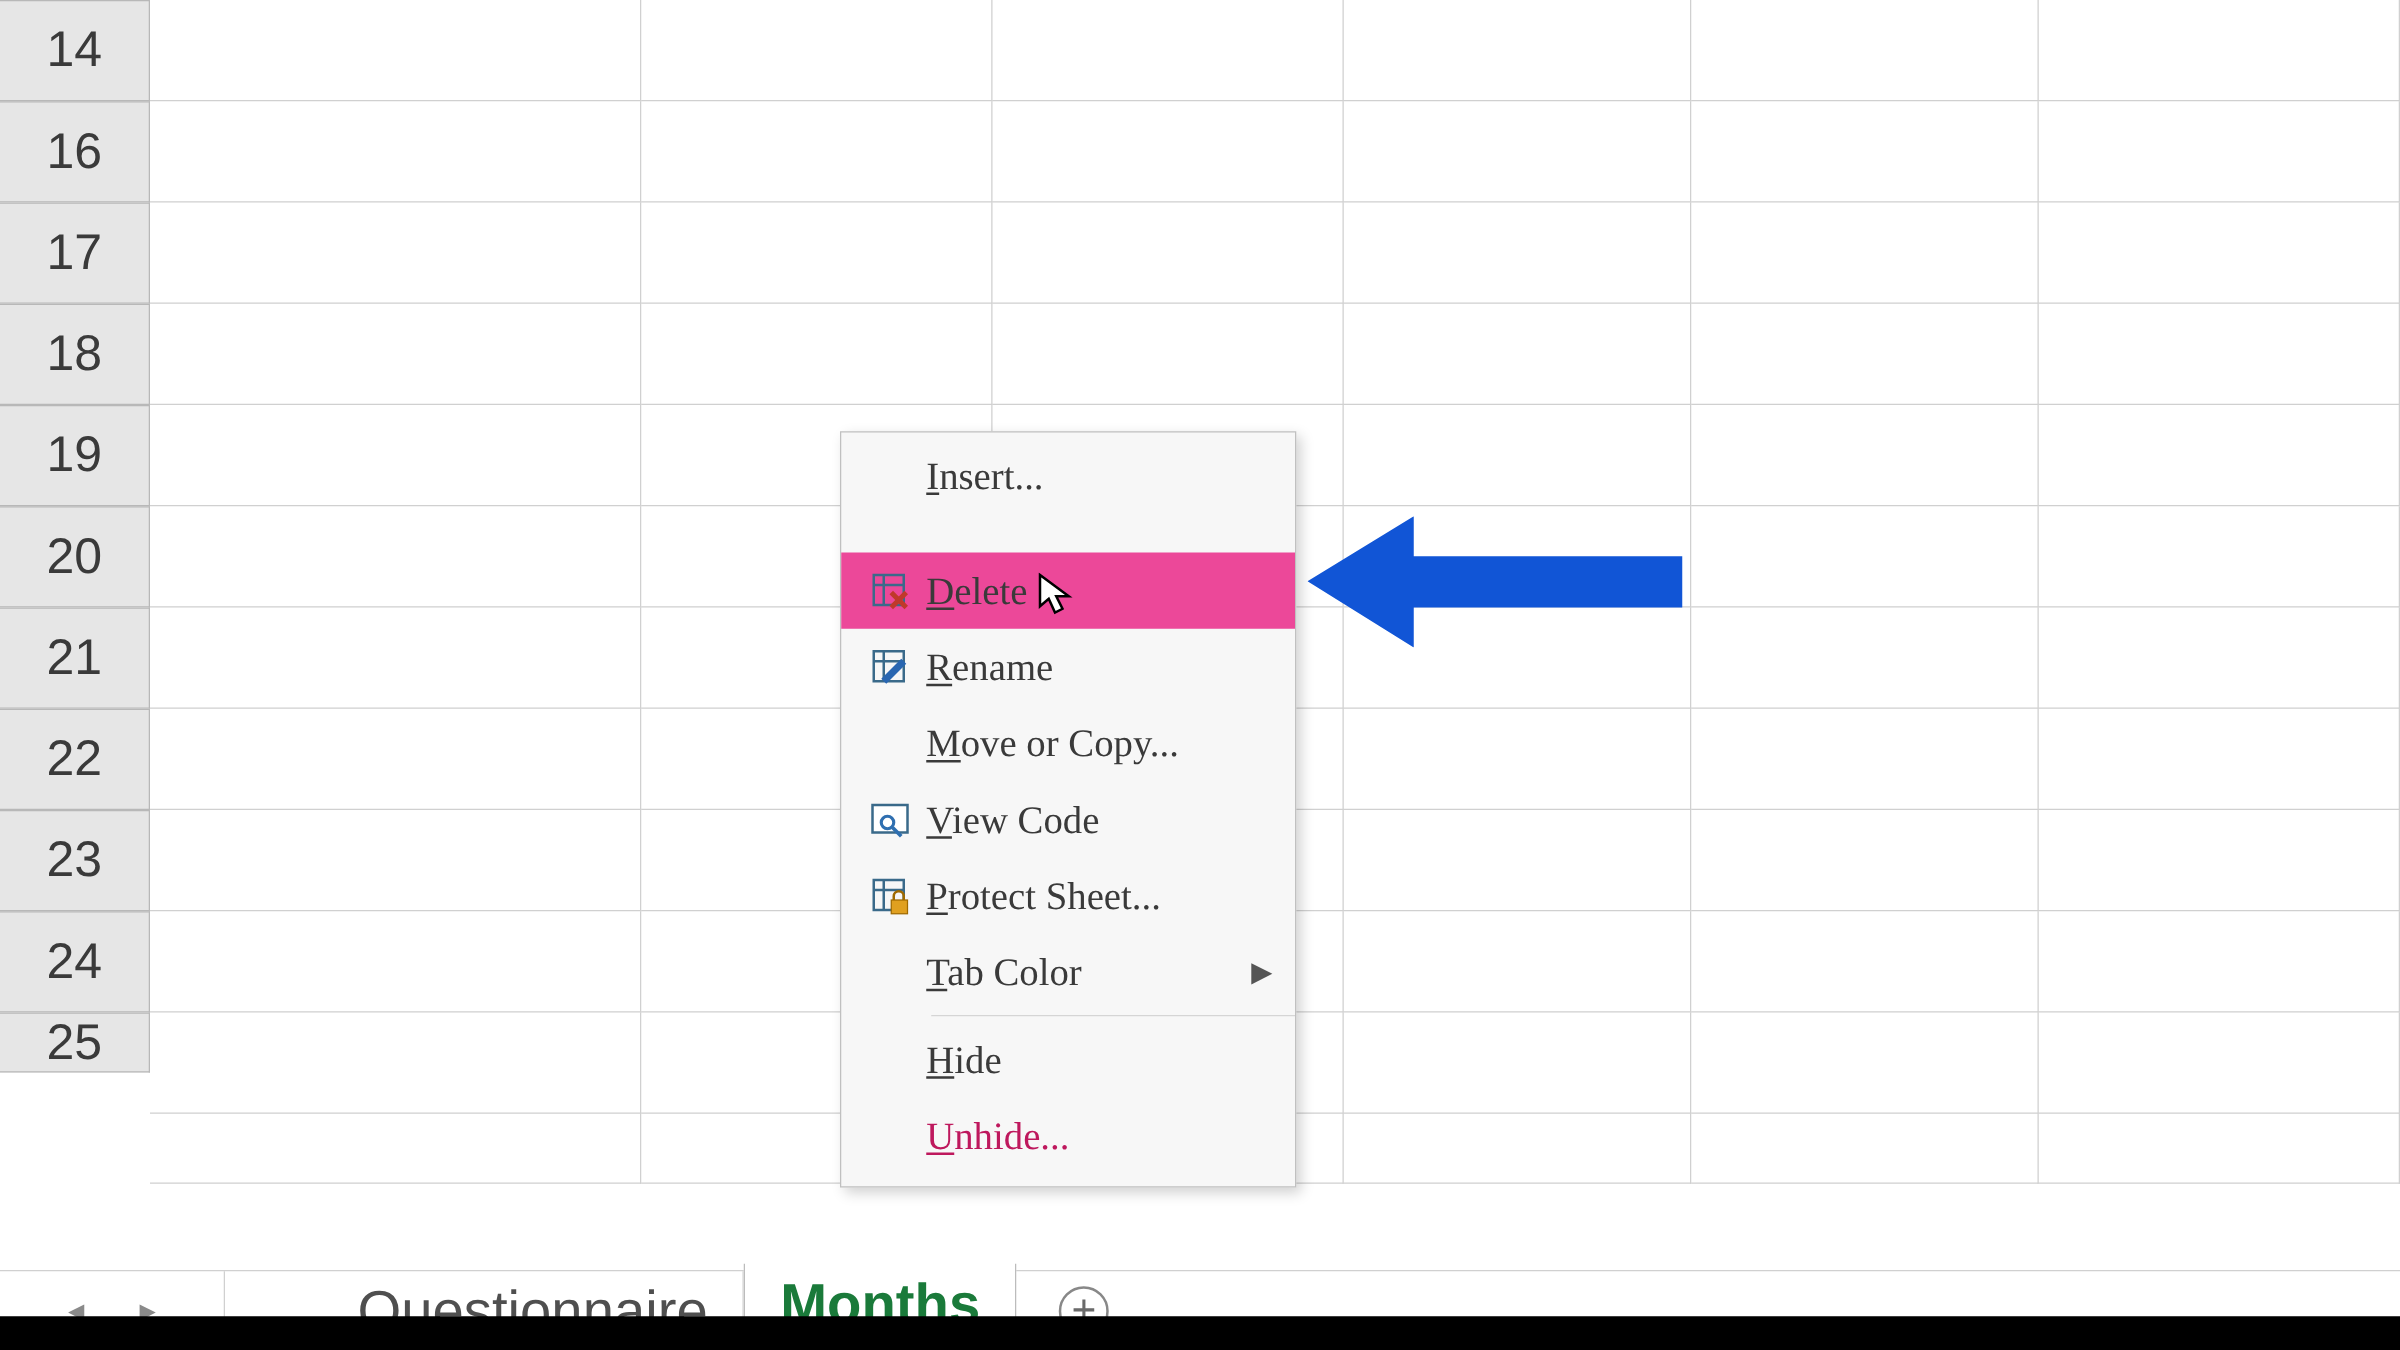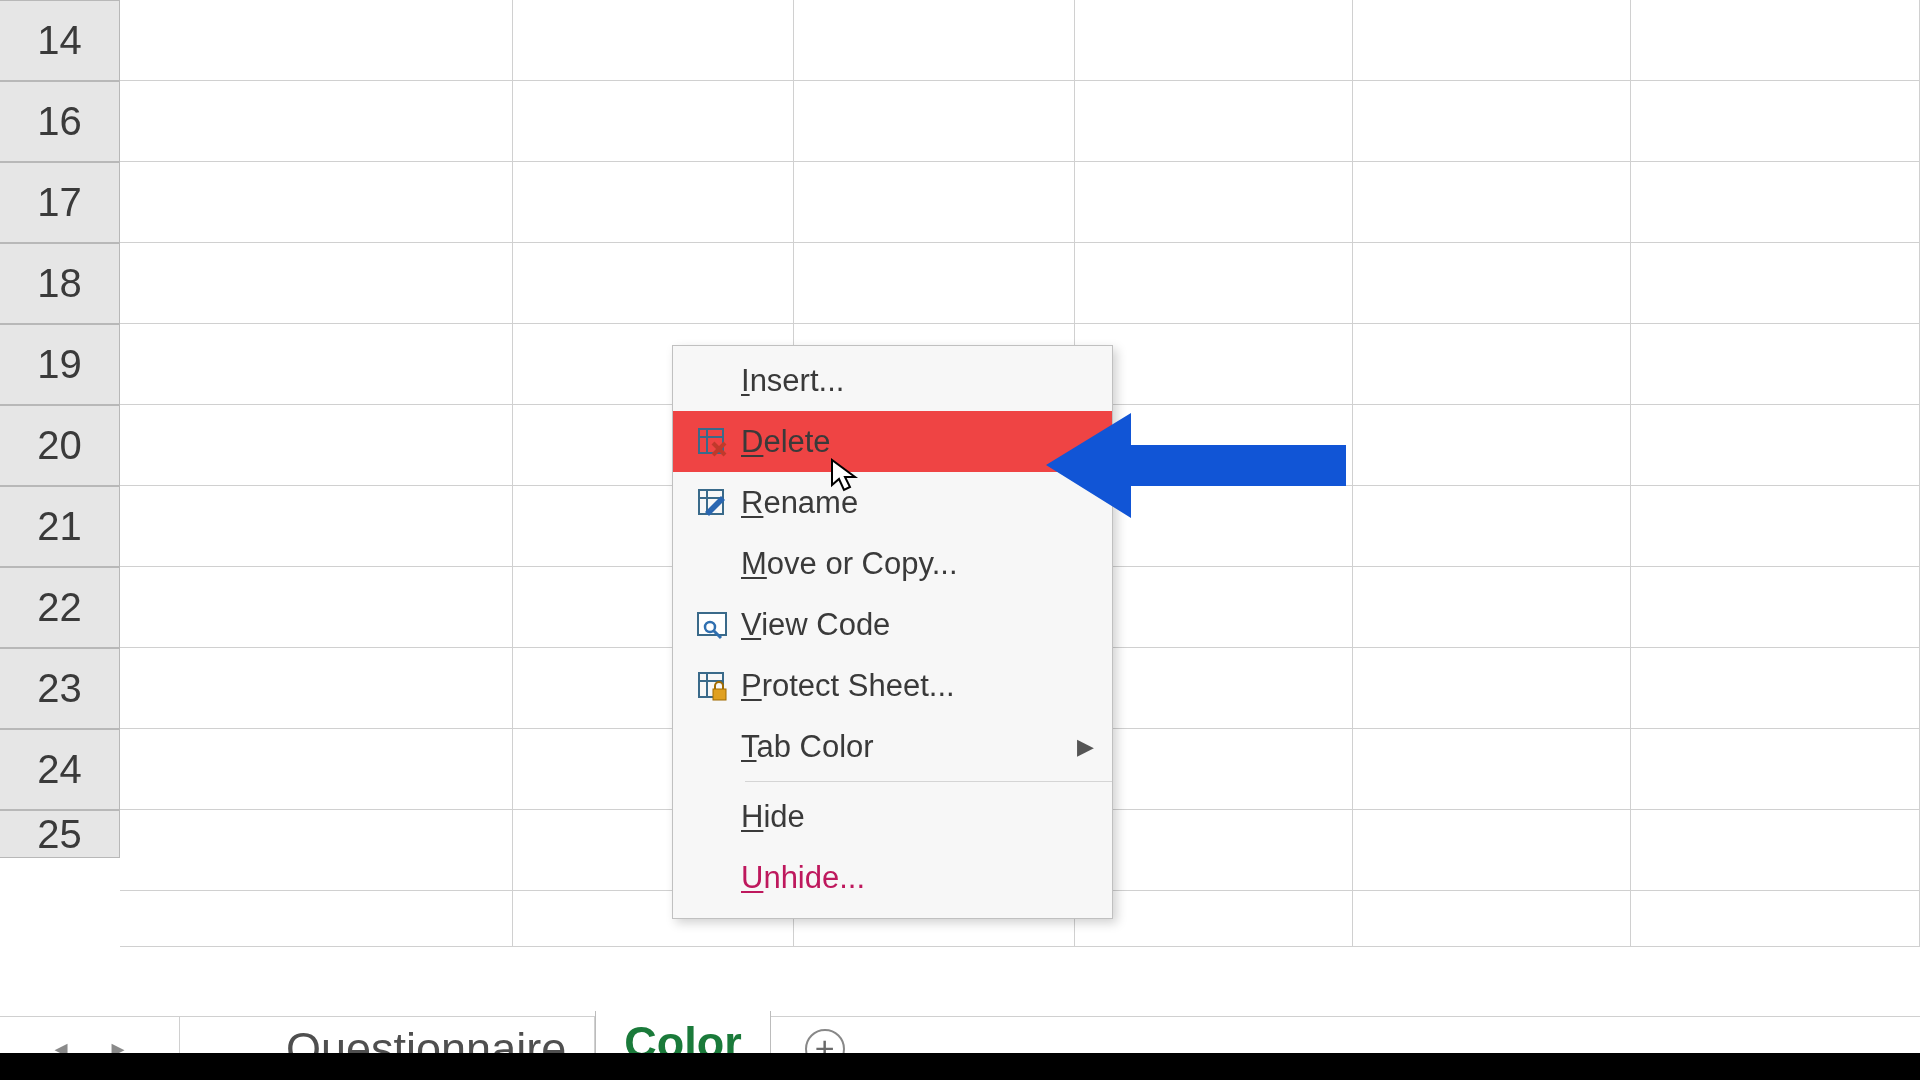--- a/index.html
+++ b/index.html
@@ -78,39 +78,40 @@
     width: 40px; height: 40px; border: 2px solid #888; border-radius: 50%;
     display:flex; align-items:center; justify-content:center;
   }
 
   .blackbar { position:absolute; left:0; right:0; bottom:-1px; height: 28px; background:#000; z-index: 30; }
 
   
   .context-menu {
     position: absolute;
     left: 672px; top: 345px;
-    width: 441px;
+    width: 365px;
     background: #f7f7f7;
     border: 1px solid #c0c0c0;
     box-shadow: 4px 4px 10px rgba(0,0,0,.18);
     z-index: 20;
     padding: 4px 0 10px 0;
+    font-family: Liberation Serif, serif;
   }
   .menu-item {
     height: 61px;
     display: flex; align-items: center;
     padding: 0 18px 0 10px;
     font-size: 31px;
     color: #3a3a3a;
     cursor: default;
   }
   .menu-item .icon-slot { width: 58px; display:flex; align-items:center; justify-content:center; }
   .menu-item .label { flex: 1 1 auto; }
   .menu-item .submenu-caret { font-size: 22px; color:#555; }
-  .menu-item.hover { background: #ef4444; }
+  .menu-item.hover { background: #ec4899; margin-top: 31px; }
   .menu-item.disabled { color: #be185d; }
   .menu-sep {
     height: 1px; margin: 4px 0 4px 72px; background: #d5d5d5;
   }
   .u { text-decoration: underline; text-decoration-thickness: 2px; text-underline-offset: 3px; }
 
   
   svg.icon { width: 34px; height: 34px; }
 
   
@@ -328,21 +329,21 @@
   <div class="tabstrip">
     <div class="navbuttons">
       <span class="nav-arrow">◂</span>
       <span class="nav-arrow">▸</span>
     </div>
     <div class="tabs" id="tabsHost">
         <div class="tab">
           <span>Questionnaire</span>
         </div>
         <div class="tab active">
-          <span>Color</span>
+          <span>Months</span>
         </div>
       </div>
     <div class="new-sheet">
       <span class="circle">
           <span>+</span>
         </span>
     </div>
   </div>
 
   <div class="blackbar"></div>

